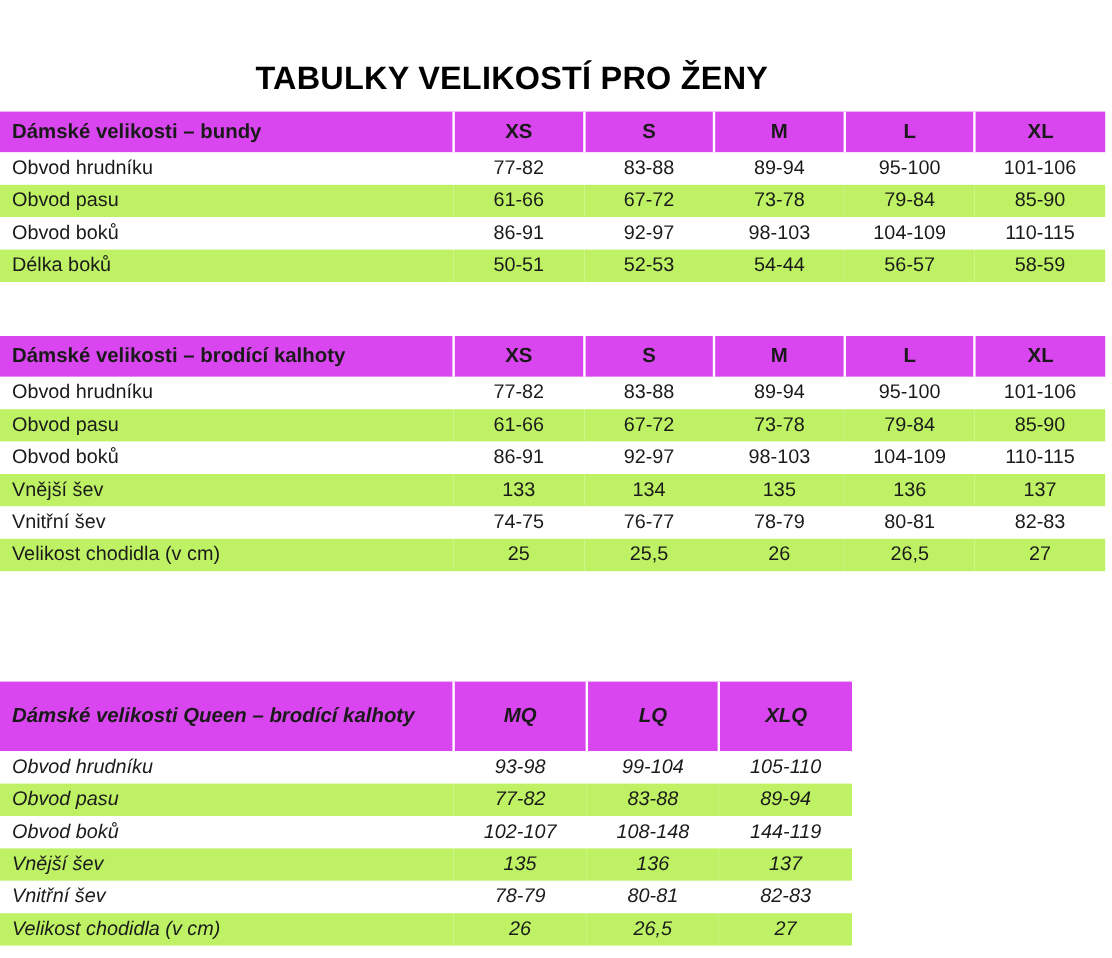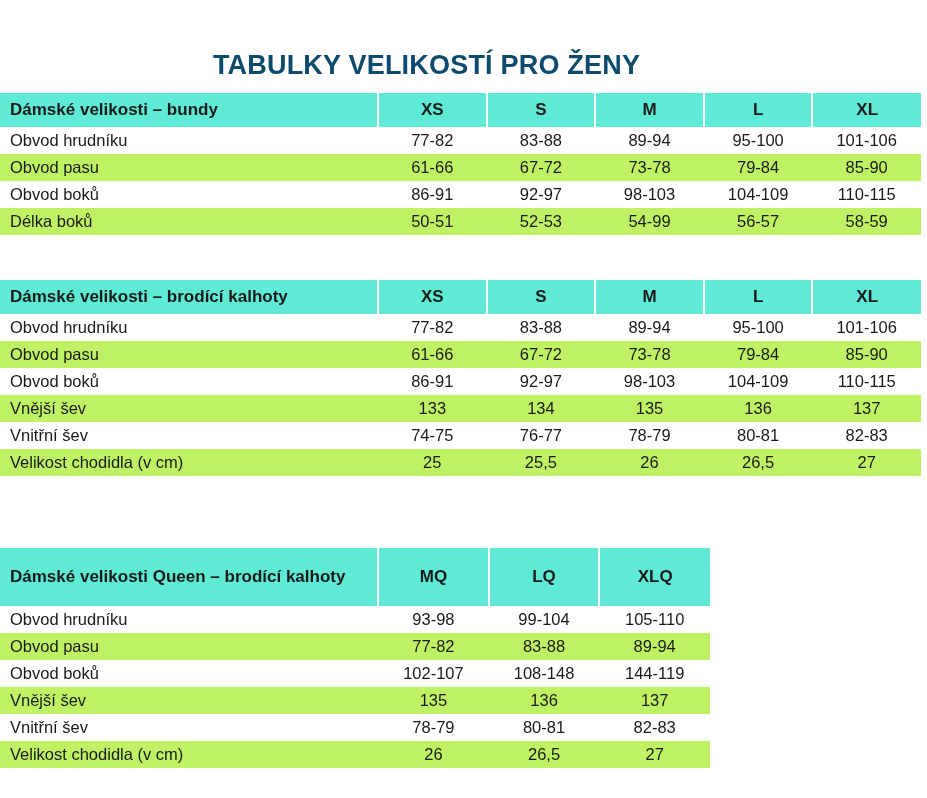--- a/index.html
+++ b/index.html
@@ -26,21 +26,21 @@
   
   .page-title {
     position: absolute;
     top: 31px;
     left: 0;
     width: 853px;
     text-align: center;
     font-size: 27px;
     font-weight: bold;
     letter-spacing: 0.2px;
-    color: #0c4a6e;
+    color: #000000;
     line-height: 32px;
     white-space: nowrap;
   }
 
   
   .size-table {
     position: absolute;
     border-collapse: collapse;
     table-layout: fixed;
     font-size: 16.5px;
@@ -53,21 +53,21 @@
     margin: 0;
     border: 0;
     height: 27px;
     line-height: 27px;
     vertical-align: middle;
     font-weight: normal;
   }
 
   
   .size-table .hdr-row th {
-    background: #5eead4;
+    background: #d946ef;
     font-weight: bold;
     font-size: 17px;
     text-align: center;
     height: 34px;
     line-height: 34px;
     border-left: 2px solid #ffffff;
   }
   .size-table .hdr-row th.hdr-label {
     text-align: left;
     padding-left: 10px;
@@ -101,23 +101,24 @@
   #table-waders {
     top: 280px;
     left: 0;
     width: 921px;
   }
   #table-waders col.c-label { width: 378px; }
   #table-waders col.c-data  { width: 108.6px; }
 
   
   #table-waders-queen {
-    top: 548px;
+    top: 568px;
     left: 0;
     width: 710px;
+    font-style: italic;
   }
   #table-waders-queen col.c-label { width: 378px; }
   #table-waders-queen col.c-data  { width: 110.6px; }
 
   #table-waders-queen .hdr-row th {
     height: 58px;
     line-height: 22px;
   }
   #table-waders-queen .hdr-row th.hdr-label {
     padding-right: 20px;
@@ -172,21 +173,21 @@
         <td class="cell-val">86-91</td>
         <td class="cell-val">92-97</td>
         <td class="cell-val">98-103</td>
         <td class="cell-val">104-109</td>
         <td class="cell-val">110-115</td>
       </tr>
       <tr class="row-gray">
         <td class="cell-label">Délka boků</td>
         <td class="cell-val">50-51</td>
         <td class="cell-val">52-53</td>
-        <td class="cell-val">54-99</td>
+        <td class="cell-val">54-44</td>
         <td class="cell-val">56-57</td>
         <td class="cell-val">58-59</td>
       </tr>
     </tbody>
   </table>
 
   <table class="size-table" id="table-waders">
     <colgroup>
       <col class="c-label">
         <col class="c-data">

